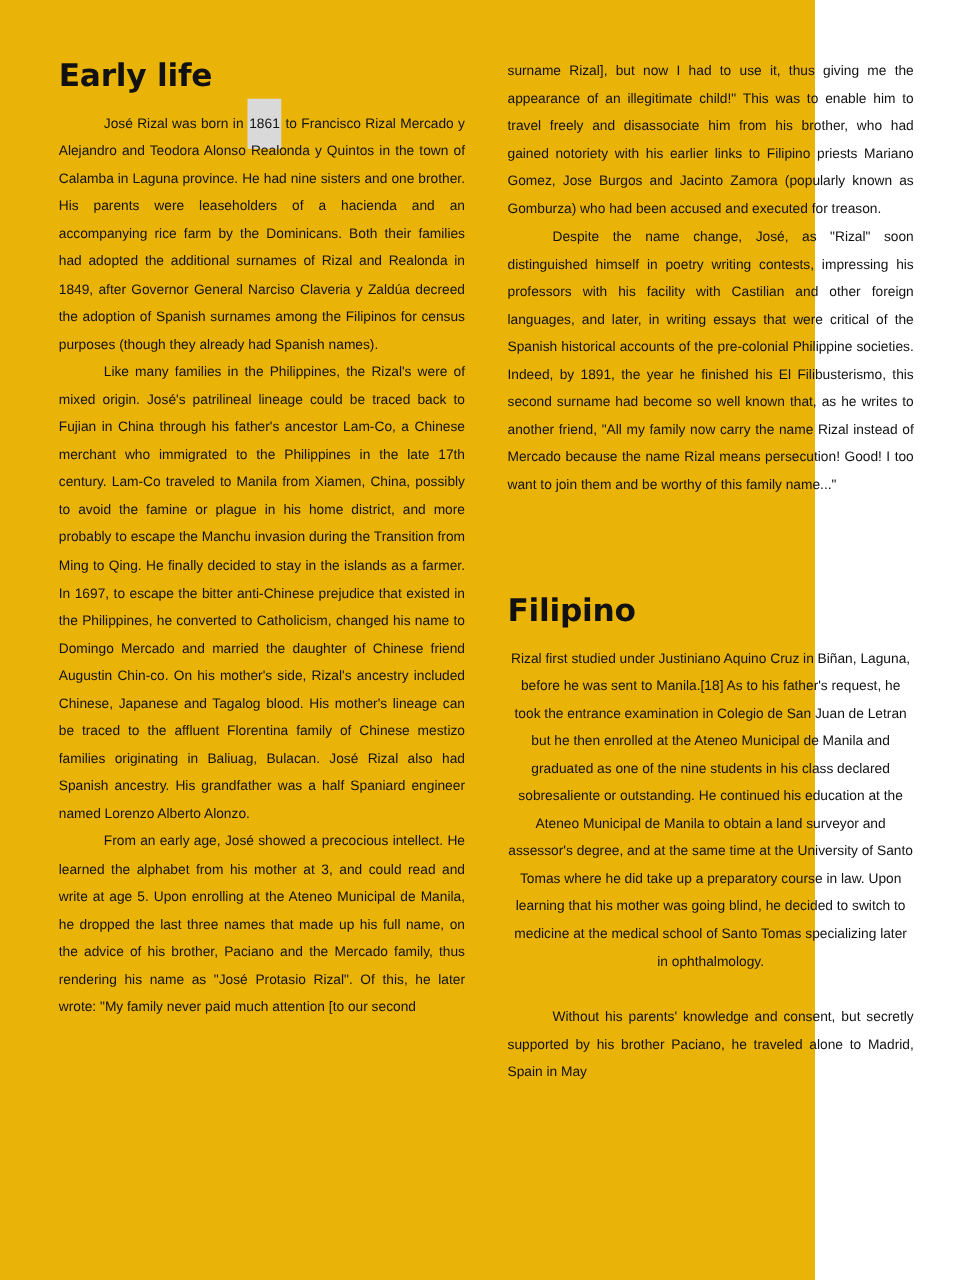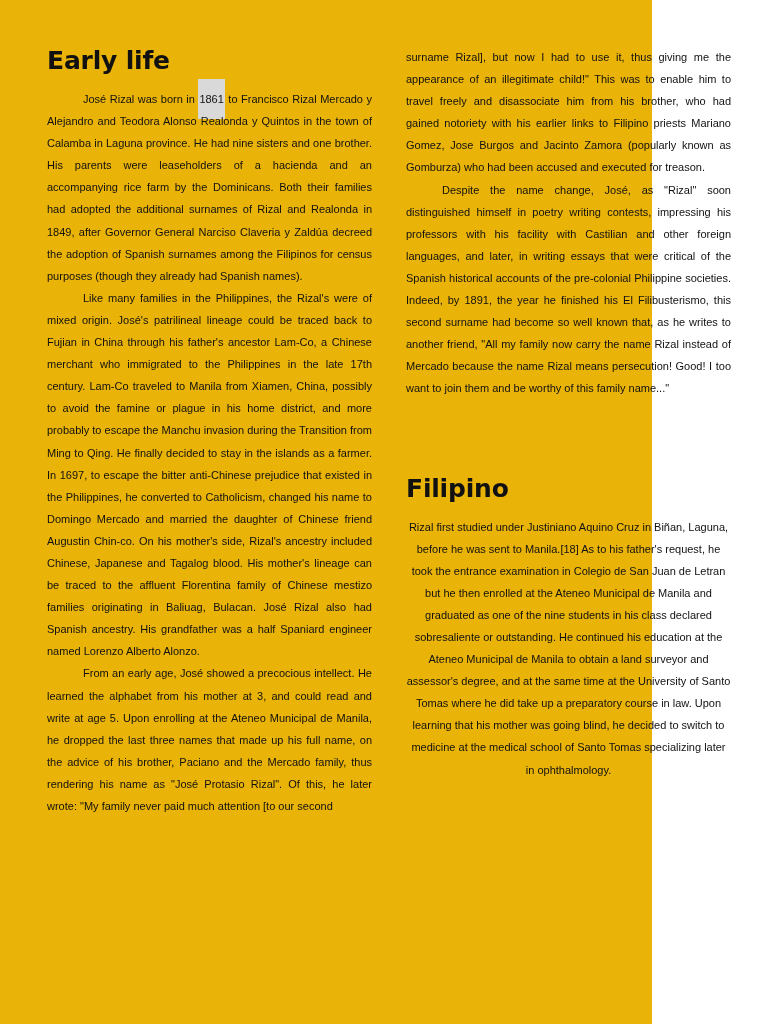--- a/index.html
+++ b/index.html
@@ -122,18 +122,19 @@
       <p class="para">Despite the name change, José, as "Rizal" soon distinguished himself in poetry writing contests, impressing his professors with his facility with Castilian and other foreign languages, and later, in writing essays that were critical of the Spanish historical accounts of the pre-colonial Philippine societies. Indeed, by 1891, the year he finished his El Filibusterismo, this second surname had become so well known that, as he writes to another friend, "All my family now carry the name Rizal instead of Mercado because the name Rizal means persecution! Good! I too want to join them and be worthy of this family name..."</p>
 
       <div class="edu-block-gap"></div>
 
       <h1 class="section-heading education-heading">Filipino</h1>
 
       <p class="para leftalign">Rizal first studied under Justiniano Aquino Cruz in Biñan, Laguna, before he was sent to Manila.[18] As to his father's request, he took the entrance examination in Colegio de San Juan de Letran but he then enrolled at the Ateneo Municipal de Manila and graduated as one of the nine students in his class declared sobresaliente or outstanding. He continued his education at the Ateneo Municipal de Manila to obtain a land surveyor and assessor's degree, and at the same time at the University of Santo Tomas where he did take up a preparatory course in law. Upon learning that his mother was going blind, he decided to switch to medicine at the medical school of Santo Tomas specializing later in ophthalmology.</p>
 
       <div class="edu-para-gap"></div>
 
+      <p class="para">Without his parents' knowledge and consent, but secretly supported by his brother Paciano, he traveled alone to Madrid, Spain in May</p>
 
     </div>
 
   </div>
 
 </div>
 
 </body></html>

